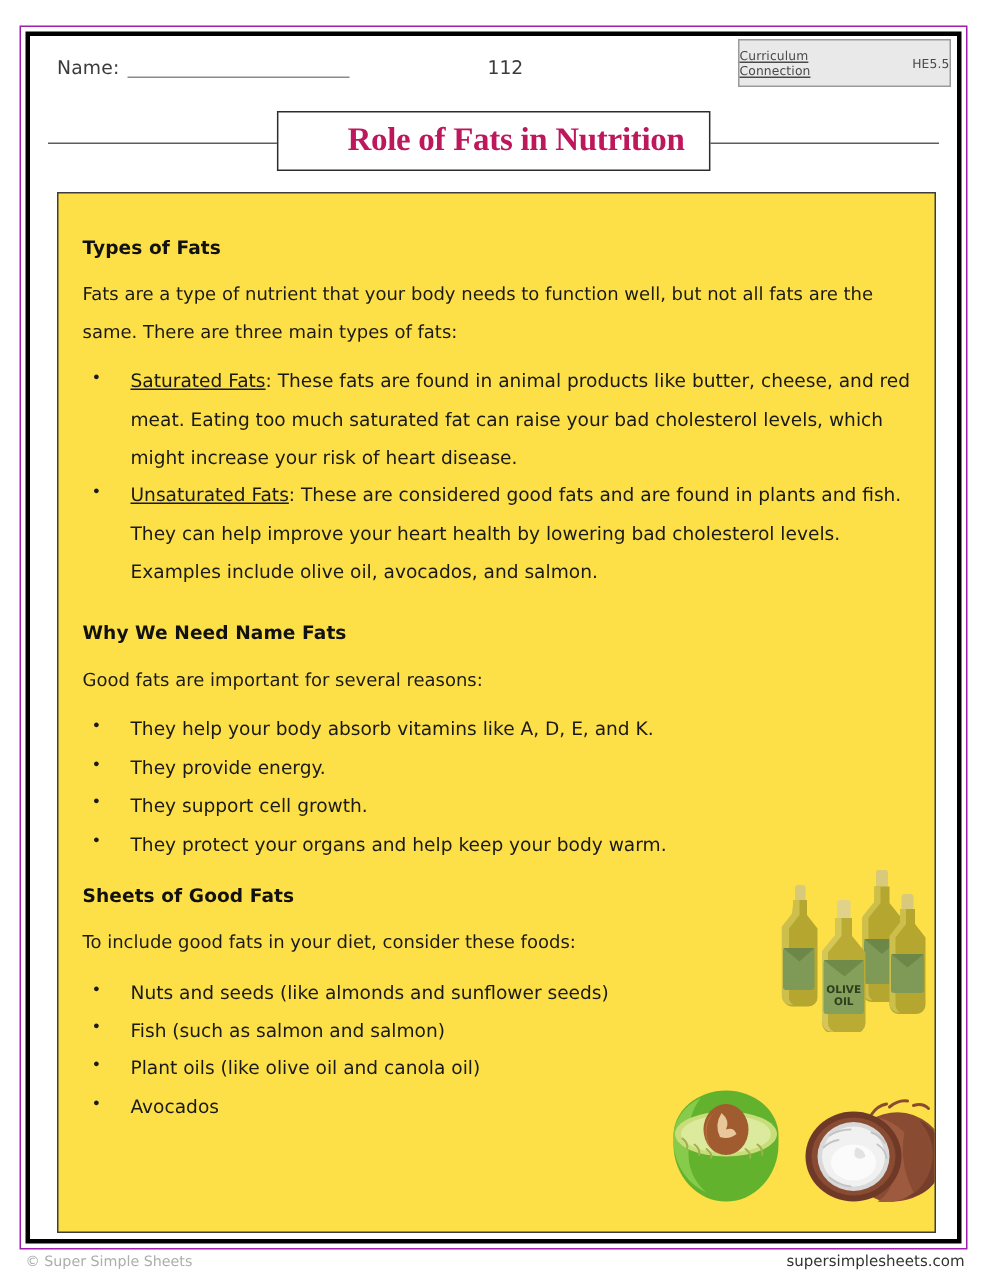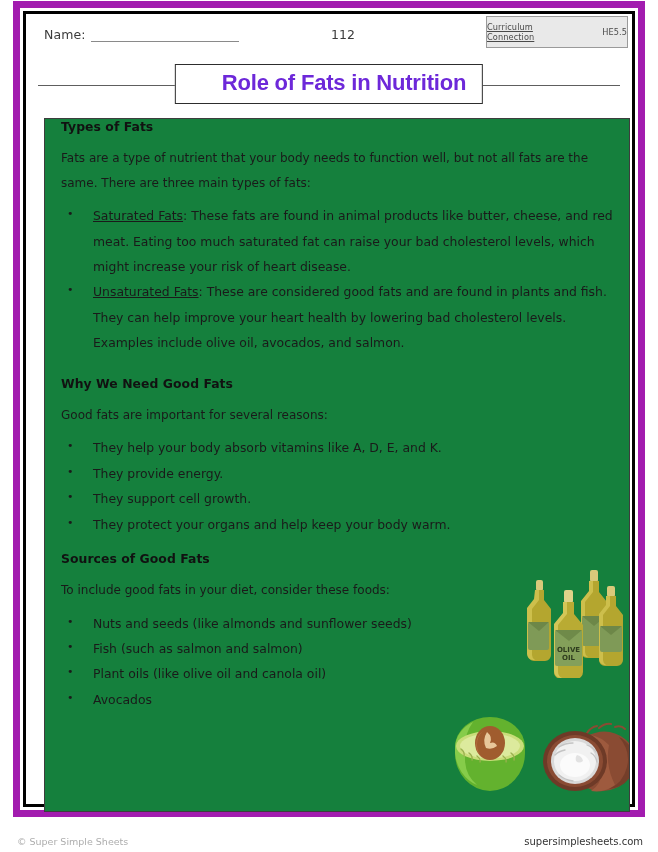--- a/index.html
+++ b/index.html
@@ -13,24 +13,24 @@
     font-family: "DejaVu Sans", sans-serif;
     color: #1a1a1a;
     position: relative;
     overflow: hidden;
   }
 
   
   .page-outer {
     position: absolute;
     left: 13px;
-    top: 1px;
+    top: 17px;
     width: 632px;
     height: 816px;
-    border: 7px solid #a21caf;
+    border: 1px solid #a21caf;
     box-sizing: border-box;
   }
   .page-inner {
     position: absolute;
     left: 3px;
     top: 3px;
     right: 3px;
     bottom: 3px;
     border: 3px solid #000;
     box-sizing: border-box;
@@ -118,40 +118,40 @@
     position: absolute;
     left: 50%;
     transform: translateX(-50%);
     top: 0;
     background: #fff;
     border: 1.4px solid #2d2d2d;
     padding: 5px 16px 7px 16px;
     box-sizing: border-box;
   }
   .title-text {
-    font-family: Liberation Sans, sans-serif;
+    font-family: Liberation Serif, serif;
     font-size: 22px;
     font-weight: bold;
-    color: #6d28d9;
+    color: #be185d;
     white-space: nowrap;
     letter-spacing: -0.2px;
     margin-left: 30px;
   }
 
   
   .content-box {
     position: absolute;
     left: 18px;
     top: 104px;
     width: 586px;
     height: 694px;
     border: 1.3px solid #3d3d3d;
     box-sizing: border-box;
-    background: #15803d;
-    padding: 0 16px 0 16px;
+    background: #fde047;
+    padding: 28px 16px 0 16px;
     overflow: hidden;
   }
 
   .sec-heading {
     font-size: 12.4px;
     font-weight: bold;
     color: #111;
     margin: 0 0 12px 0;
     letter-spacing: .05px;
   }
@@ -268,34 +268,34 @@
         <p class="para">Fats are a type of nutrient that your body needs to function well, but not all fats are the same. There are three main types of fats:</p>
         <ul class="bullets">
           <li><span class="term">Saturated Fats</span><span>: These fats are found in animal products like butter, cheese, and red meat. Eating too much saturated fat can raise your bad cholesterol levels, which might increase your risk of heart disease.</span></li>
           <li><span class="term">Unsaturated Fats</span><span>: These are considered good fats and are found in plants and fish. They can help improve your heart health by lowering bad cholesterol levels. Examples include olive oil, avocados, and salmon.</span></li>
         </ul>
       </div>
 
       <div class="gap-md"></div>
 
       <div>
-        <div class="sec-heading">Why We Need Good Fats</div>
+        <div class="sec-heading">Why We Need Name Fats</div>
         <p class="para">Good fats are important for several reasons:</p>
         <ul class="bullets">
           <li>They help your body absorb vitamins like A, D, E, and K.</li>
           <li>They provide energy.</li>
           <li>They support cell growth.</li>
           <li>They protect your organs and help keep your body warm.</li>
         </ul>
       </div>
 
       <div class="gap-sm"></div>
 
       <div>
-        <div class="sec-heading">Sources of Good Fats</div>
+        <div class="sec-heading">Sheets of Good Fats</div>
         <p class="para">To include good fats in your diet, consider these foods:</p>
         <ul class="bullets">
           <li>Nuts and seeds (like almonds and sunflower seeds)</li>
           <li>Fish (such as salmon and salmon)</li>
           <li>Plant oils (like olive oil and canola oil)</li>
           <li>Avocados</li>
         </ul>
       </div>
 
       <div class="art-bottles">

